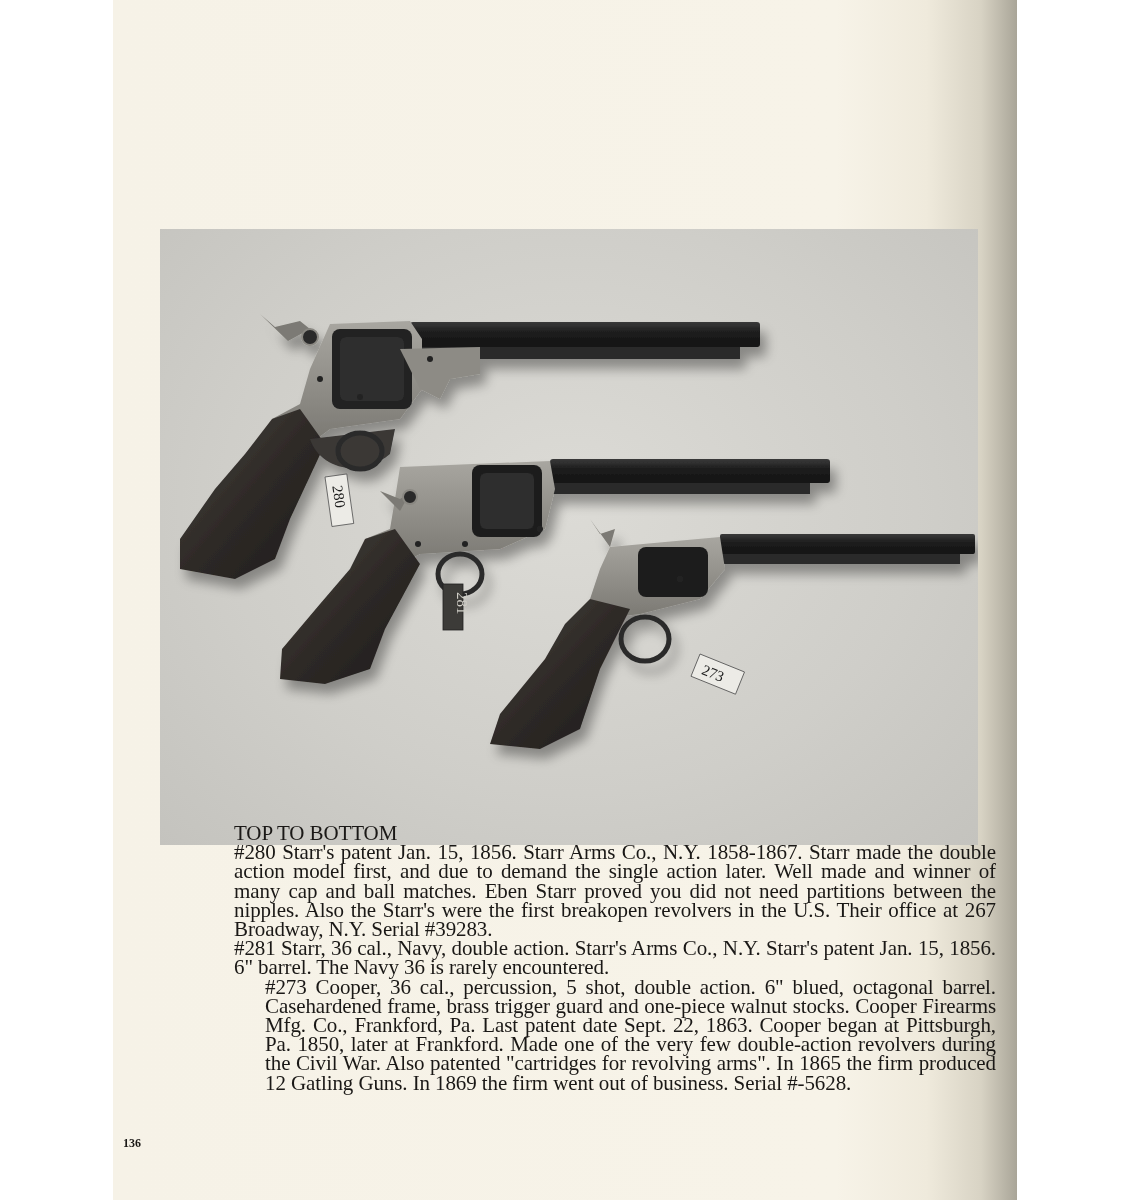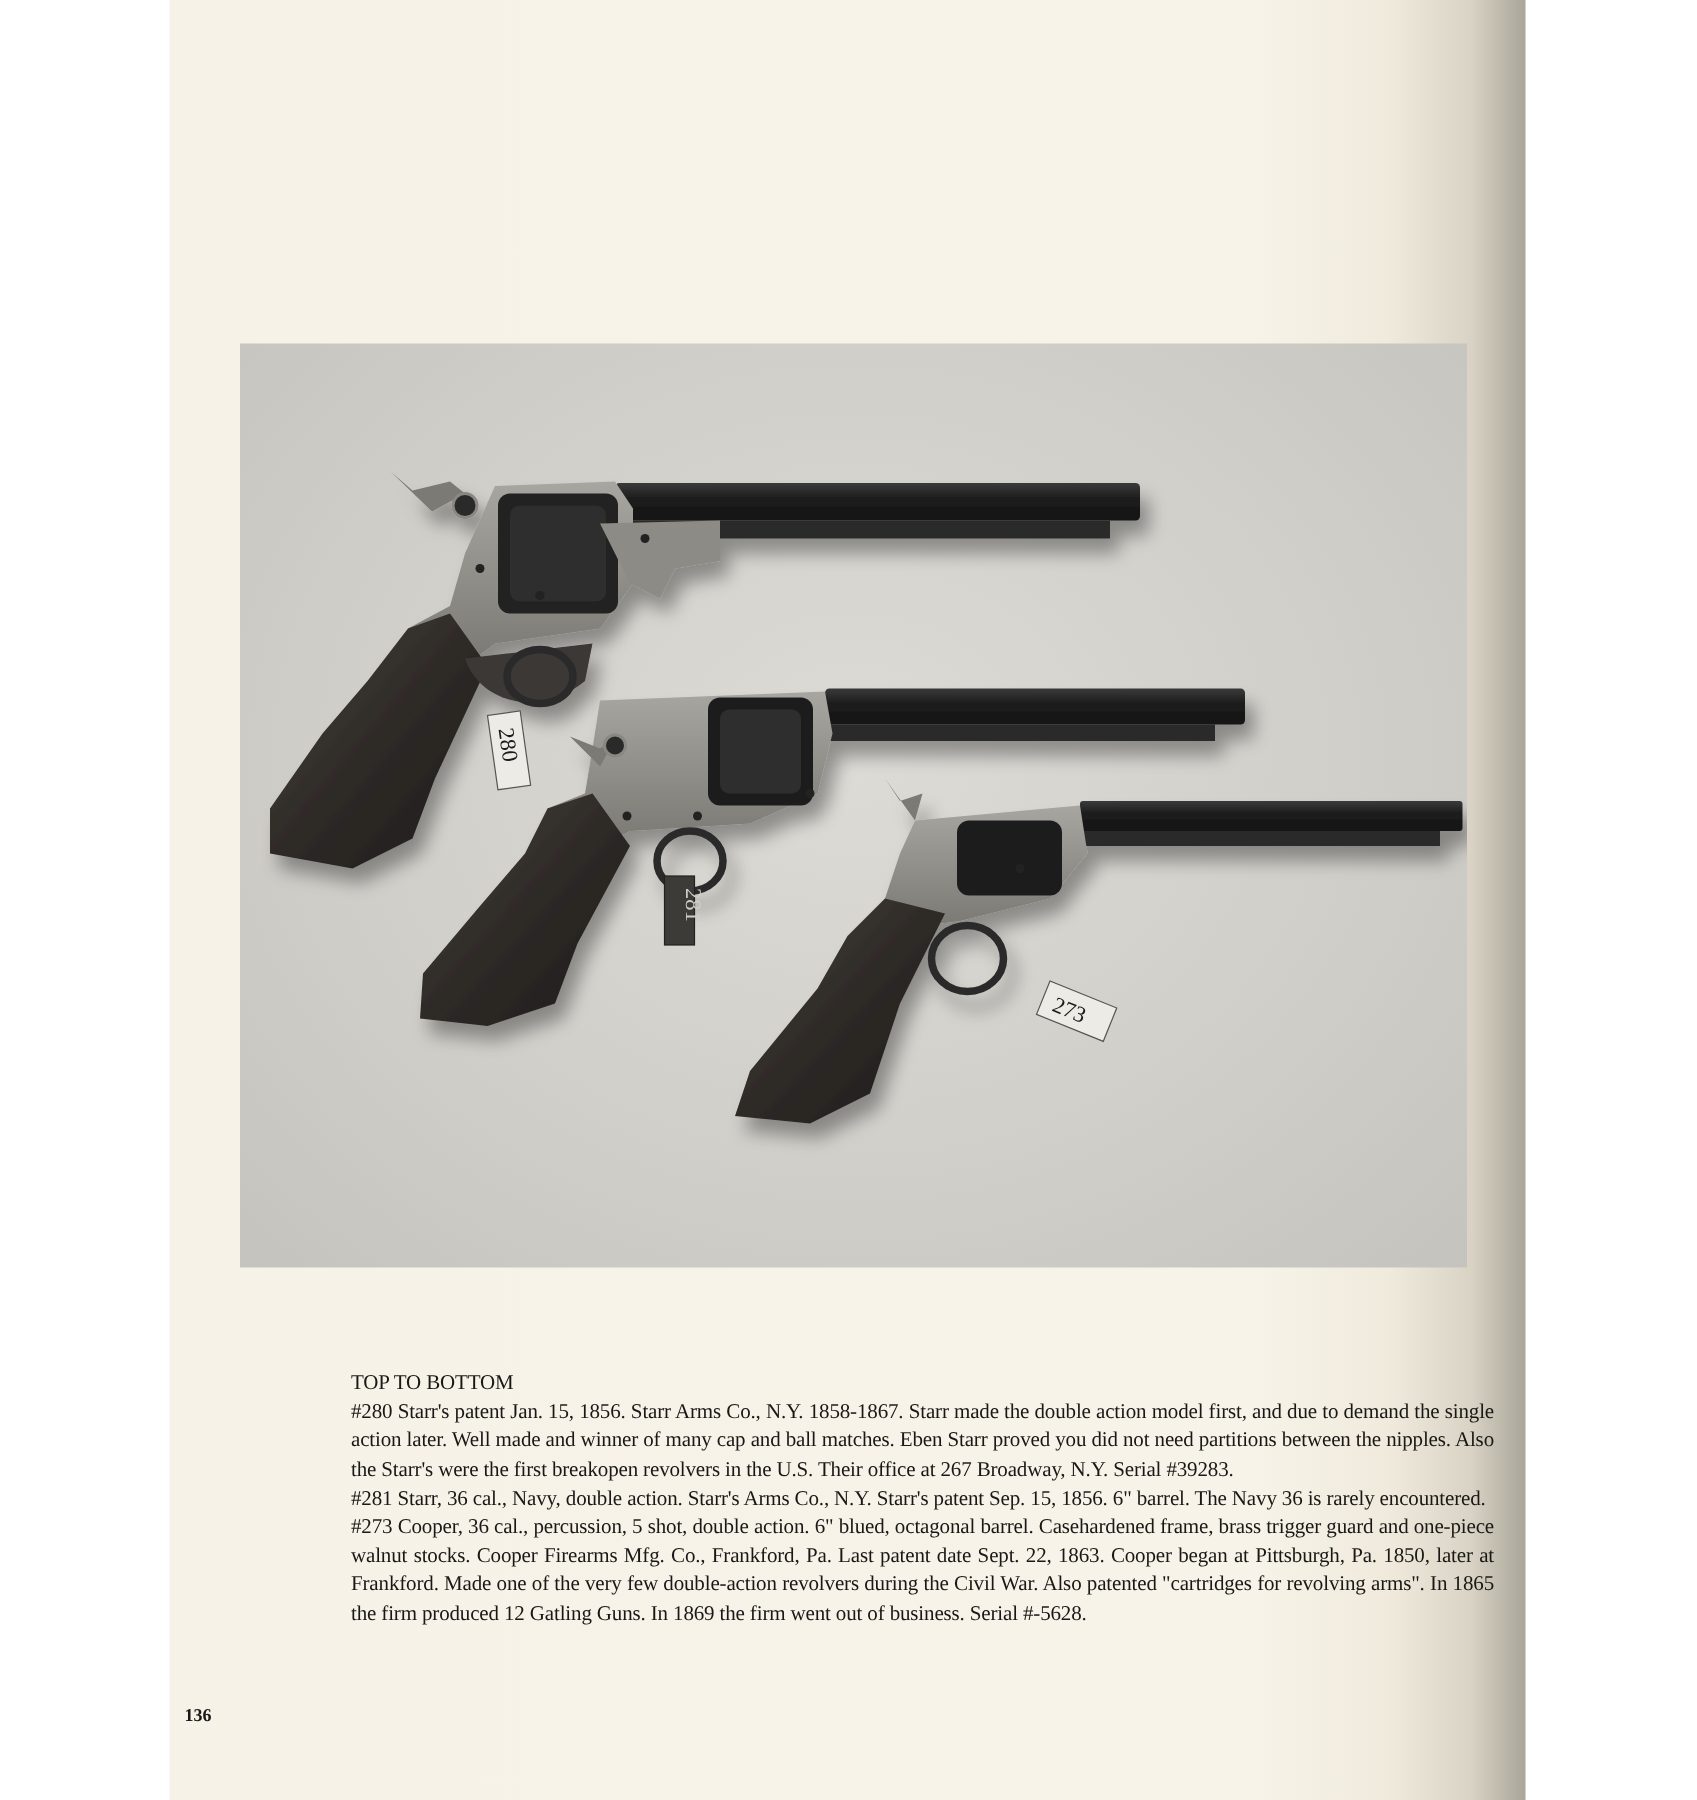--- a/index.html
+++ b/index.html
@@ -12,27 +12,27 @@
       position: absolute; left: 113px; top: 0; width: 904px; height: 1200px;
       background: linear-gradient(to right, #f6f2e7 0%, #f7f3e8 80%, #efeadc 90%, #d8d3c4 96%, #a9a598 100%);
     }
     .photo {
       position: absolute; left: 47px; top: 229px; width: 818px; height: 616px;
       background: radial-gradient(ellipse at 50% 45%, #dcdbd6 0%, #cfcec9 60%, #c4c3be 100%);
       overflow: hidden;
     }
     .photo svg { position: absolute; left: 0; top: 0; width: 818px; height: 616px; }
     .caption {
-      position: absolute; left: 121px; top: 913px; width: 762px;
-      color: #1a1816; font-size: 14px; line-height: 19.2px;
+      position: absolute; left: 121px; top: 824px; width: 762px;
+      color: #1a1816; font-size: 21px; line-height: 19.2px;
       text-align: justify; letter-spacing: -0.1px;
     }
     .caption .heading { display: block; text-align: left; }
     .caption .entry { display: block; }
-    .caption .entry.last { text-align-last: left; }
+    .caption .entry.last { text-align-last: left; margin-left: 31px; }
     .page-number {
       position: absolute; left: 10px; top: 1136px;
       font-size: 12px; font-weight: bold; color: #1a1816;
     }
     .tag-text { font-family: "Liberation Serif", serif; font-size: 15px; fill: #1b1b1b; }
   </style>
 </head>
 <body>
 
 <div class="page">
@@ -120,18 +120,18 @@
       <g transform="translate(540 425) rotate(22)">
         <rect x="0" y="0" width="48" height="24" fill="#ecebe6" stroke="#555" stroke-width="0.8"></rect>
         <text class="tag-text" x="8" y="18">273</text>
       </g>
     </svg>
   </div>
 
   <div class="caption">
     <span class="heading">TOP TO BOTTOM</span>
     <span class="entry">#280 Starr's patent Jan. 15, 1856. Starr Arms Co., N.Y. 1858-1867. Starr made the double action model first, and due to demand the single action later. Well made and winner of many cap and ball matches. Eben Starr proved you did not need partitions between the nipples. Also the Starr's were the first breakopen revolvers in the U.S. Their office at 267 Broadway, N.Y. Serial #39283.</span>
-    <span class="entry">#281 Starr, 36 cal., Navy, double action. Starr's Arms Co., N.Y. Starr's patent Sep. 15, 1856. 6" barrel. The Navy 36 is rarely encountered.</span>
+    <span class="entry">#281 Starr, 36 cal., Navy, double action. Starr's Arms Co., N.Y. Starr's patent Jan. 15, 1856. 6" barrel. The Navy 36 is rarely encountered.</span>
     <span class="entry last">#273 Cooper, 36 cal., percussion, 5 shot, double action. 6" blued, octagonal barrel. Casehardened frame, brass trigger guard and one-piece walnut stocks. Cooper Firearms Mfg. Co., Frankford, Pa. Last patent date Sept. 22, 1863. Cooper began at Pittsburgh, Pa. 1850, later at Frankford. Made one of the very few double-action revolvers during the Civil War. Also patented "cartridges for revolving arms". In 1865 the firm produced 12 Gatling Guns. In 1869 the firm went out of business. Serial #-5628.</span>
   </div>
 
   <div class="page-number">136</div>
 </div>
 
 </body></html>

